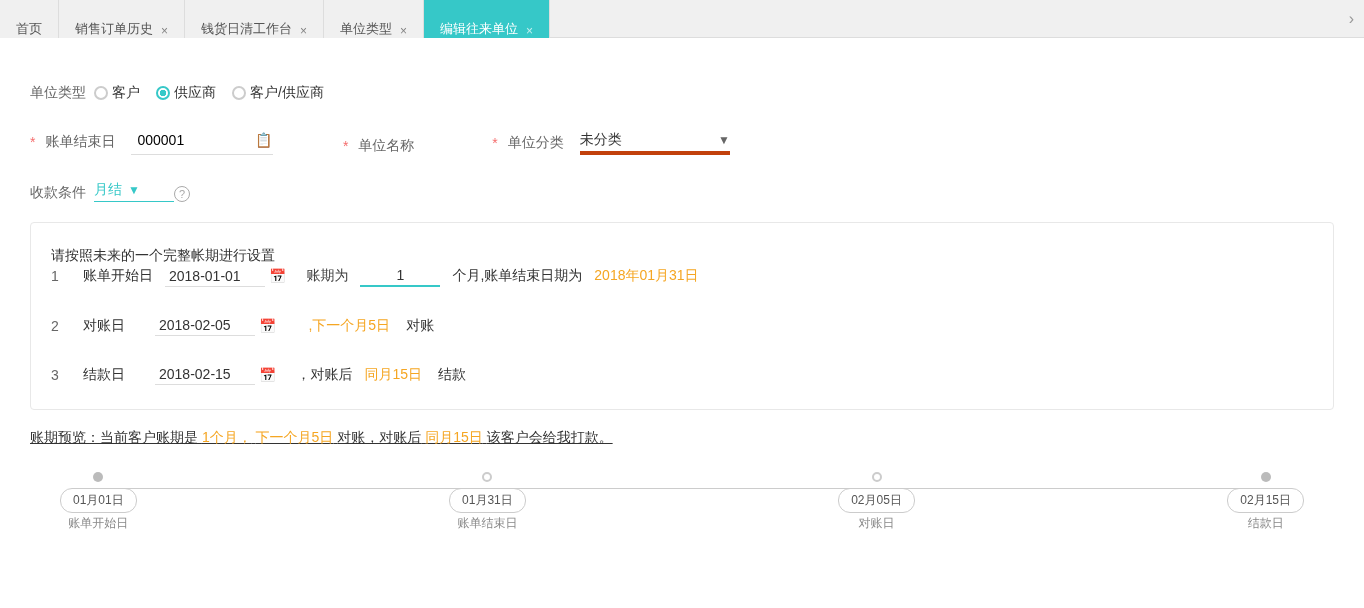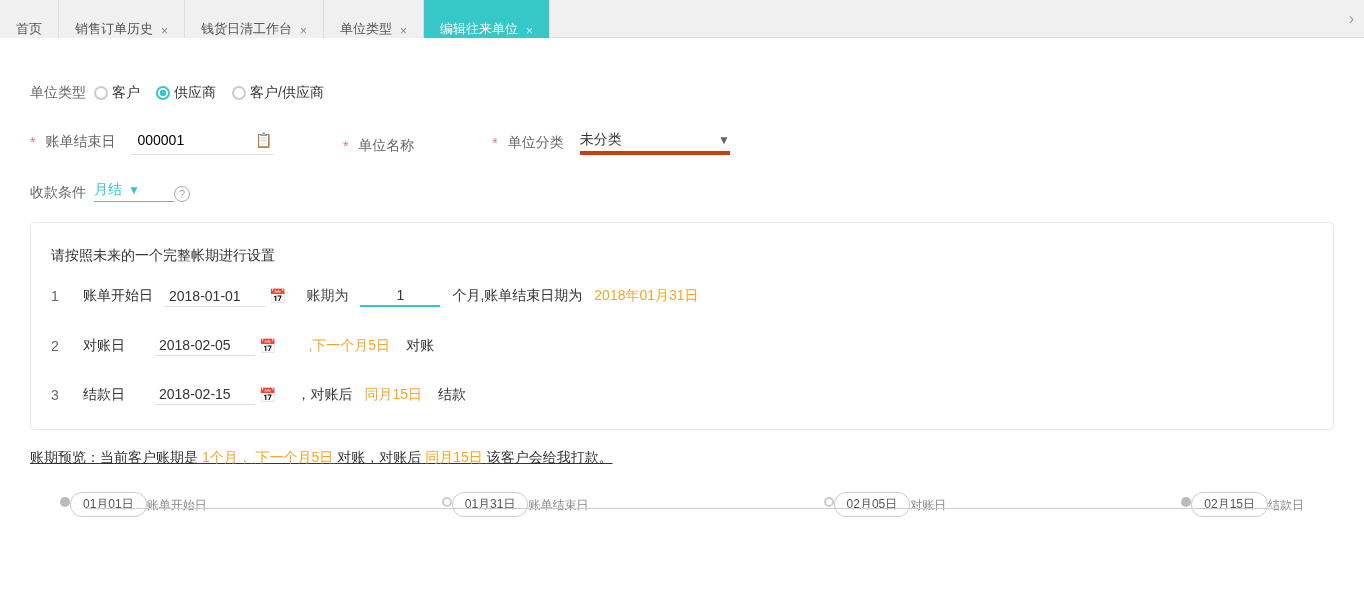--- a/index.html
+++ b/index.html
@@ -194,21 +194,20 @@
     
     .period-box {
       border: 1px solid #e8e8e8;
       border-radius: 4px;
       padding: 24px 20px;
       margin-bottom: 16px;
     }
     .period-title {
       font-size: 14px;
       color: #333;
-      margin-bottom: 20px;
     }
     .period-row {
       display: flex;
       align-items: center;
       margin-bottom: 28px;
       gap: 12px;
     }
     .period-index {
       color: #666;
       width: 20px;
@@ -269,21 +268,21 @@
       color: #555;
       background: #fff;
     }
     .tl-label {
       font-size: 12px;
       color: #888;
       margin-top: 2px;
     }
     .tl-node-wrapper {
       display: flex;
-      flex-direction: row;
+      flex-direction: column;
       align-items: center;
     }
   </style>
 </head>
 <body>
 
 <div class="tab-bar">
   <div class="tab-item">
     <span>首页</span>
   </div>

